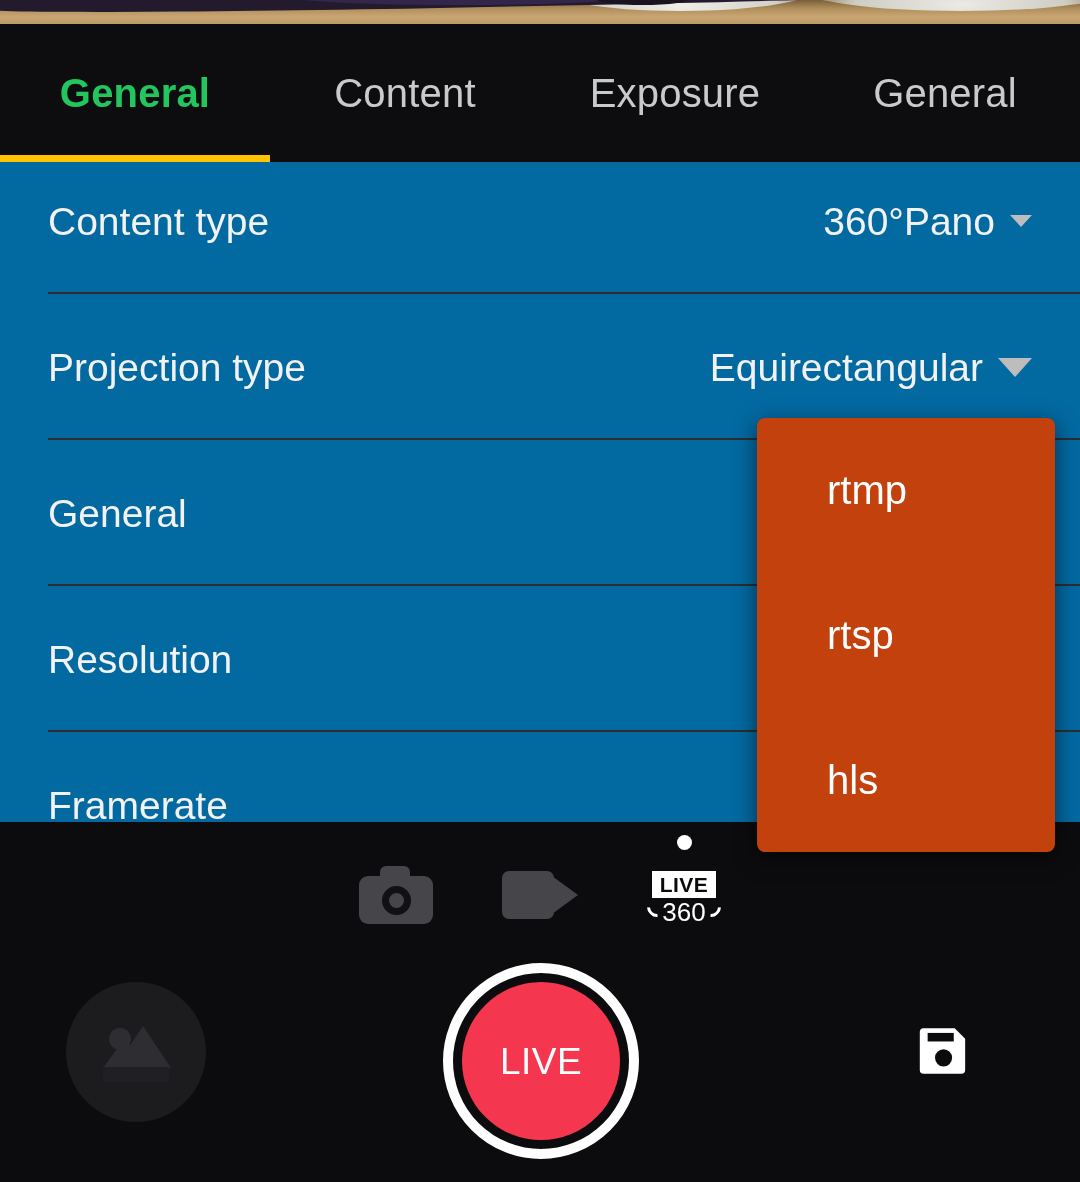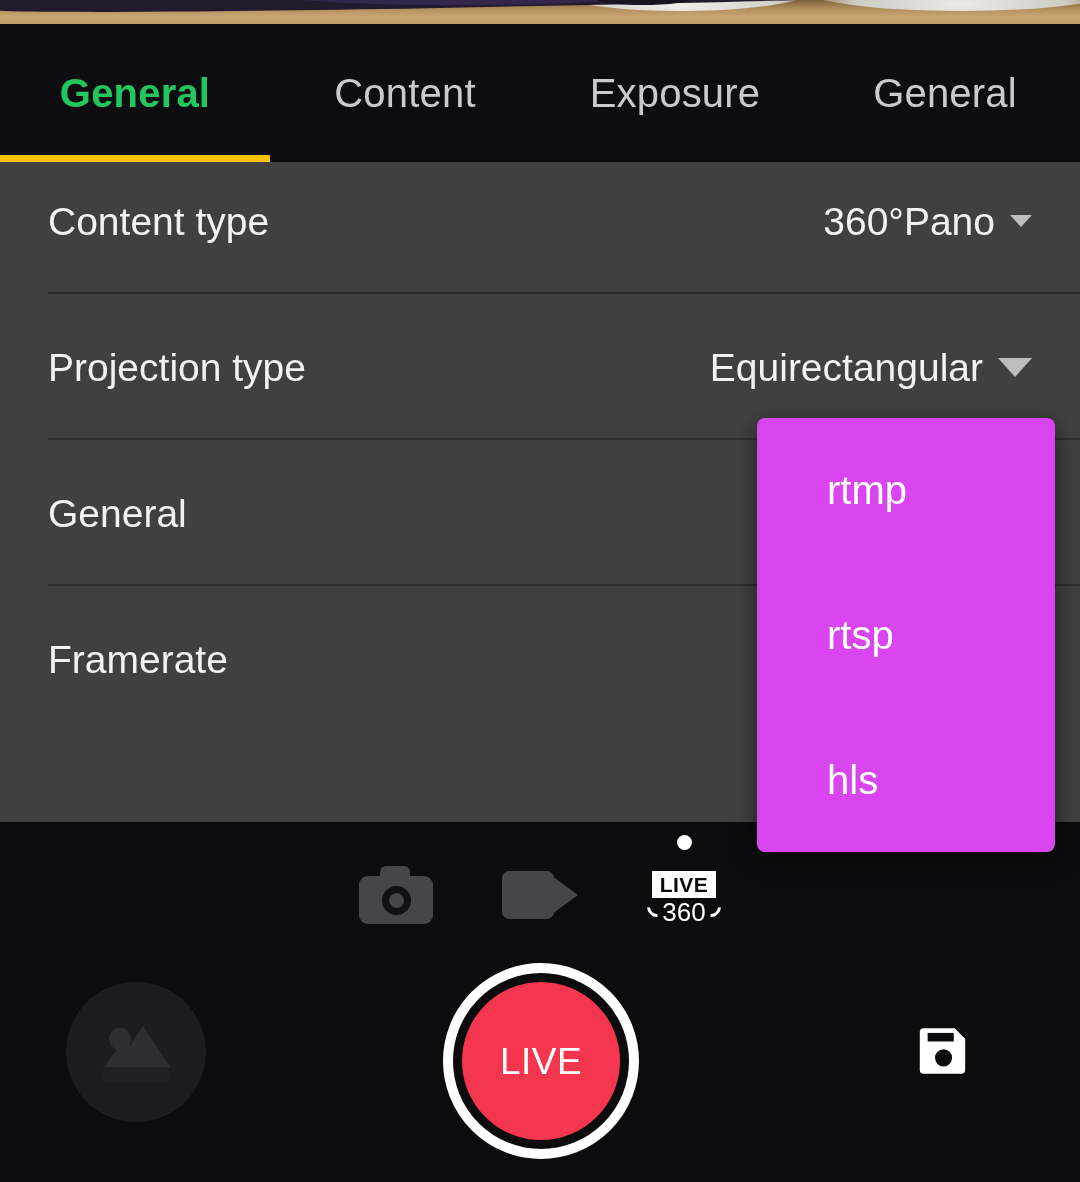--- a/index.html
+++ b/index.html
@@ -89,21 +89,21 @@
     position:absolute; left:0; top:155px;
     width:270px; height:7px;
     background:#FFC400;
     z-index:41;
   }
 
   
   .settings {
     position:absolute; left:0; top:24px;
     width:1080px; height:798px;
-    background:#404040;
+    background:#0369a1;
     z-index:10;
     overflow:hidden;
   }
   .row {
     position:relative;
     height:146px;
     display:flex;
     align-items:center;
     padding:0 48px;
   }
@@ -146,21 +146,21 @@
   }
 
   
   .row.clipped { margin-top:-14px; }
 
   
   .dropdown {
     position:absolute;
     left:757px; top:418px;
     width:298px; height:434px;
-    background:#d946ef;
+    background:#c2410c;
     border-radius:8px;
     box-shadow:0 6px 22px rgba(0,0,0,.55);
     z-index:60;
     display:flex;
     flex-direction:column;
   }
   .dd-item {
     flex:1;
     display:flex;
     align-items:center;
@@ -371,20 +371,28 @@
 
     <div class="row">
       <span class="label">General</span>
       <span class="right">
         <span class="value"></span>
         <span class="caret small"></span>
       </span>
       <span class="divider"></span>
     </div>
 
+    <div class="row">
+      <span class="label">Resolution</span>
+      <span class="right">
+        <span class="value">4K(38</span>
+        <span class="caret small"></span>
+      </span>
+      <span class="divider"></span>
+    </div>
 
     <div class="row">
       <span class="label">Framerate</span>
       <span class="right">
         <span class="value"></span>
       </span>
     </div>
 
   </div>
 

